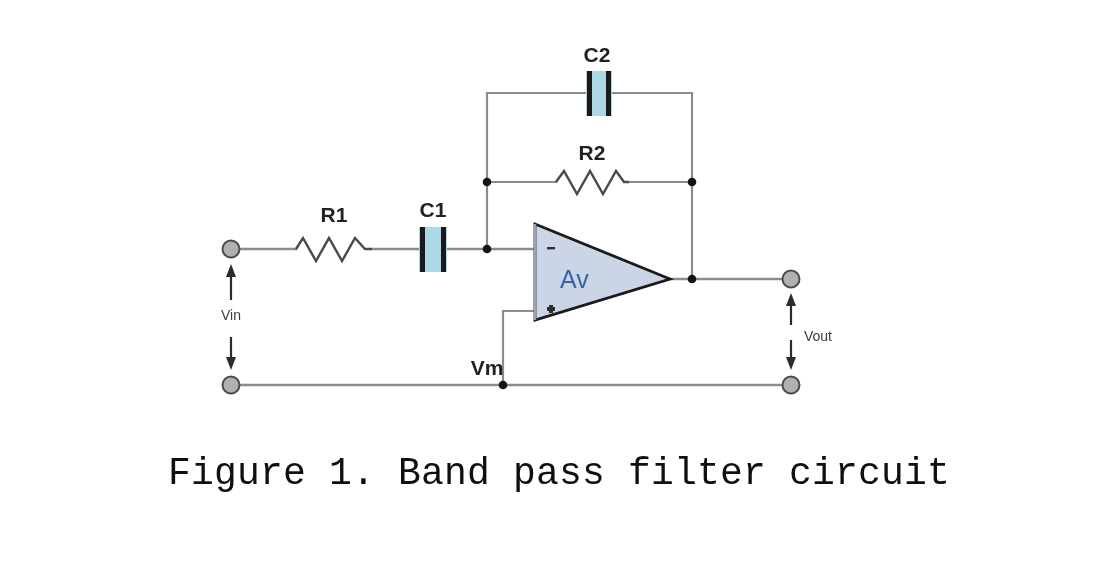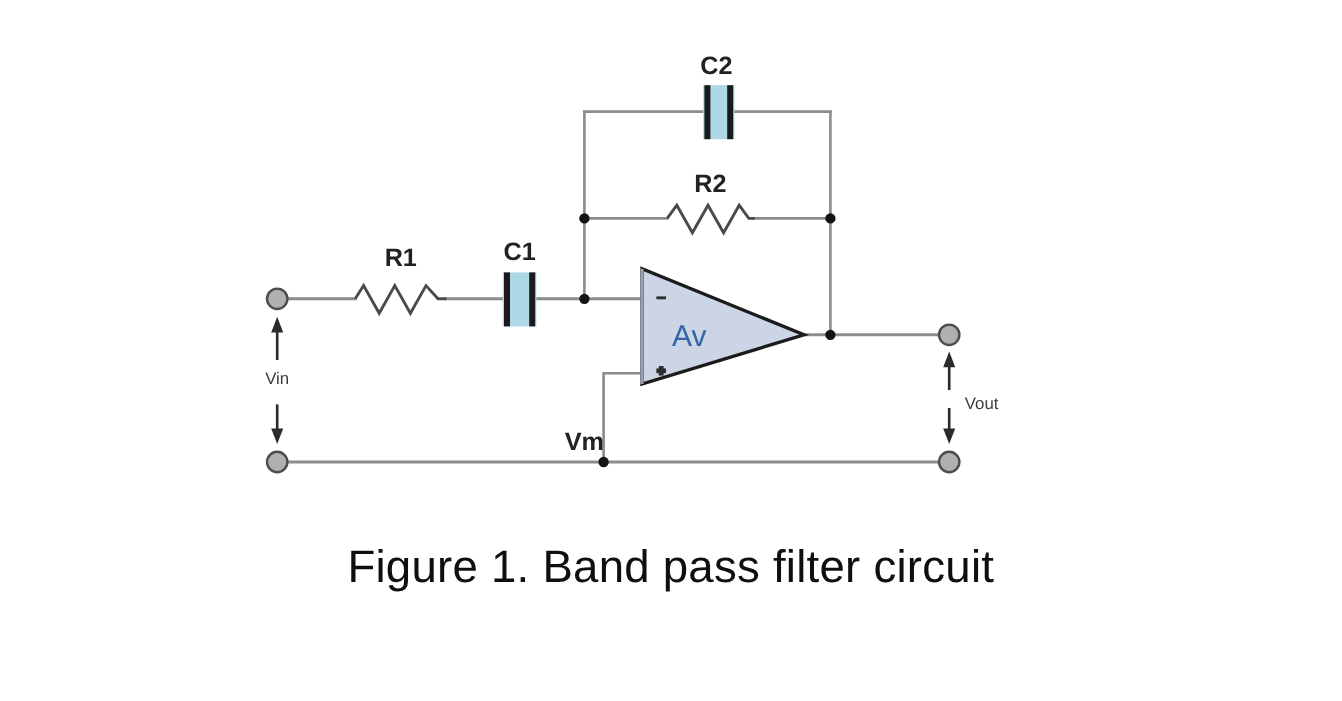--- a/index.html
+++ b/index.html
@@ -82,21 +82,21 @@
     fill: #3465a4;
     font-size: 25px;
     font-weight: normal;
   }
   #caption {
     position: absolute;
     left: 0;
     top: 452px;
     width: 1118px;
     text-align: center;
-    font-family: Liberation Sans, sans-serif;
+    font-family: Liberation Mono, monospace;
     font-size: 38px;
     color: #0f0f0f;
     letter-spacing: 0.2px;
     white-space: nowrap;
   }
 </style>
 </head>
 <body>
 
 <div id="page">

